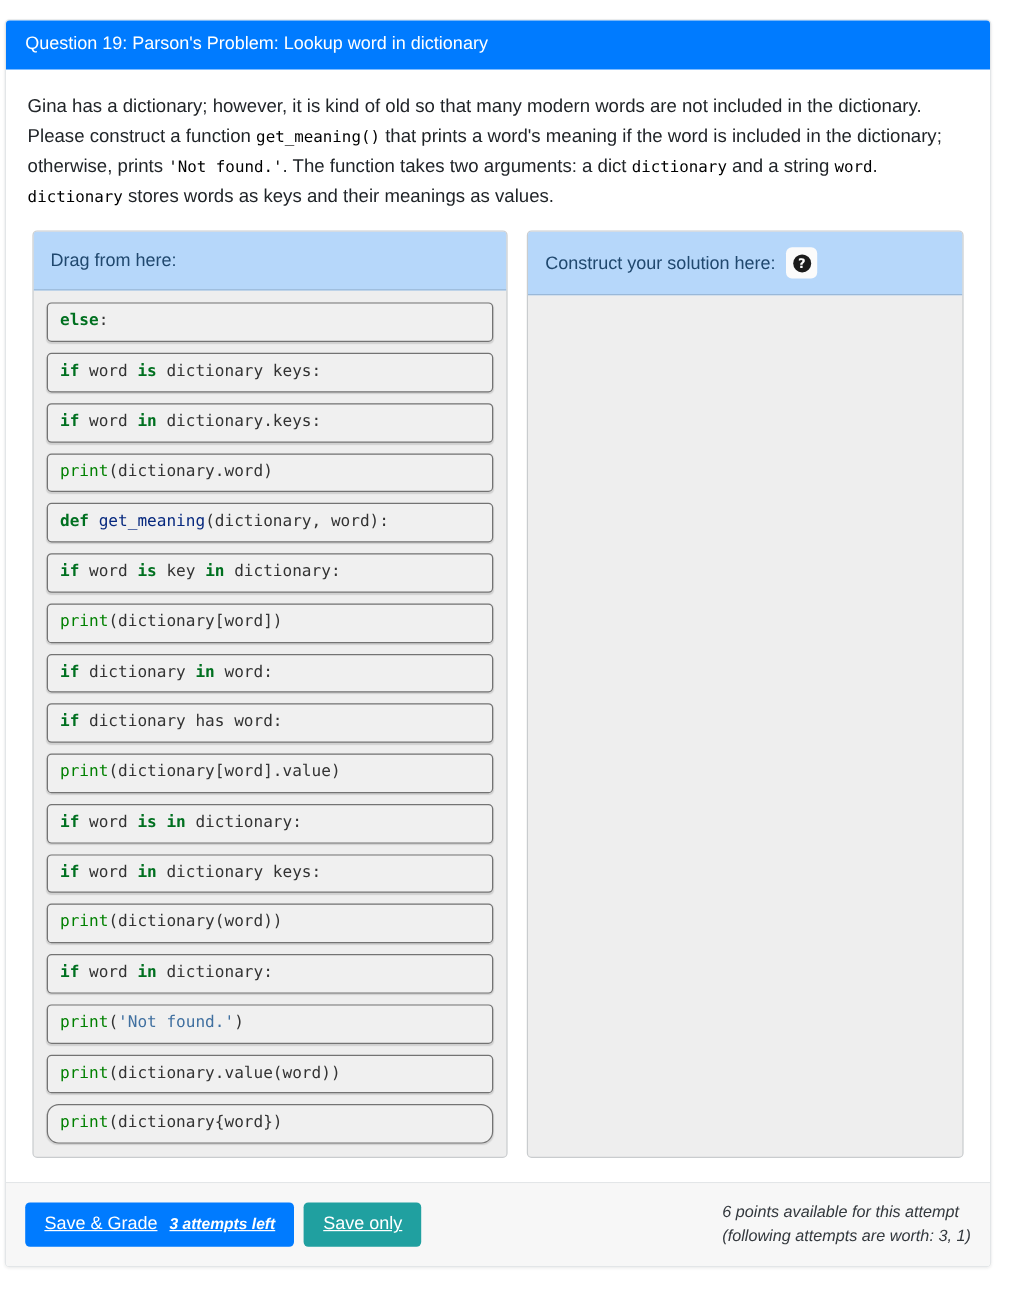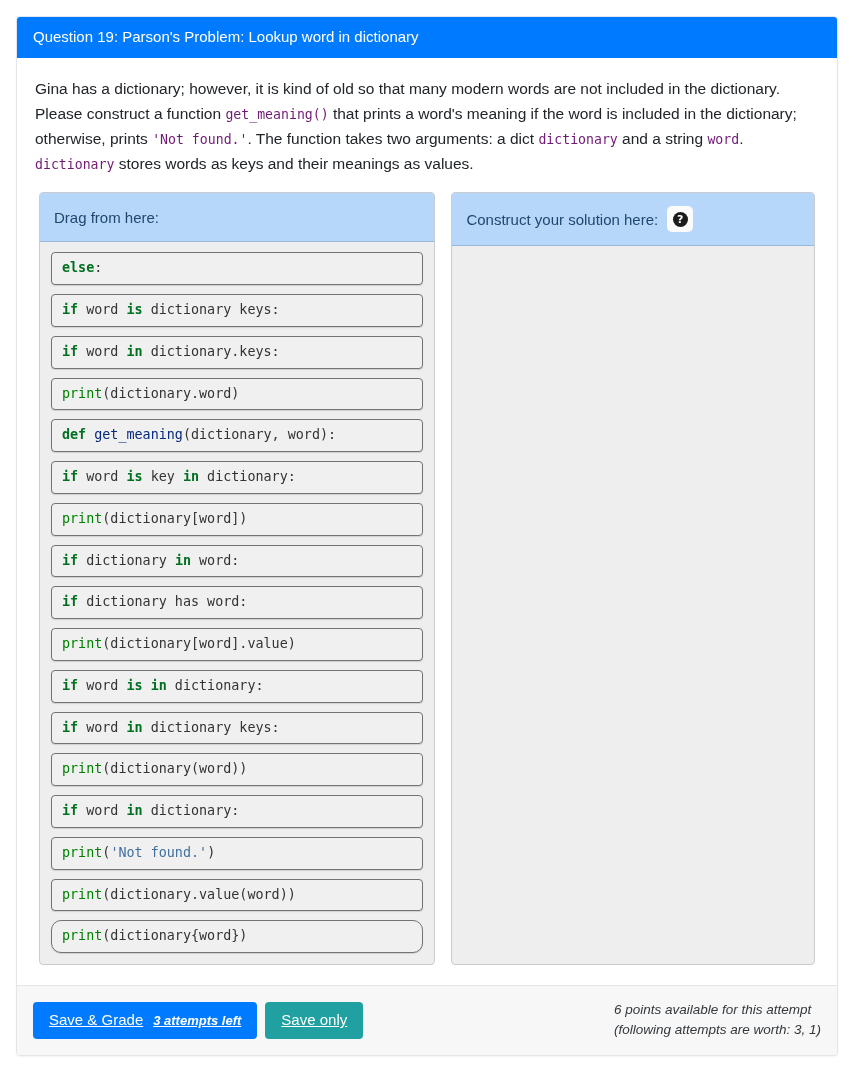--- a/index.html
+++ b/index.html
@@ -12,21 +12,21 @@
     height: 1086px;
     font-family: "Liberation Sans", sans-serif;
     font-size: 15px;
     color: #212529;
     overflow: hidden;
   }
 
   
   .card {
     position: absolute;
-    left: 16px;
+    left: 4px;
     top: 16px;
     width: 822px;
     background: #ffffff;
     border: 1px solid #e3e6e8;
     border-radius: 4px;
     box-sizing: border-box;
     box-shadow: 0 1px 2px rgba(0,0,0,0.05);
   }
 
   .card-header {
@@ -48,21 +48,21 @@
     font-size: 15.5px;
     line-height: 1.62;
     color: #212529;
     margin: 0 0 16px 0;
     padding: 0 2px;
   }
   .description code,
   code.inline {
     font-family: "DejaVu Sans Mono", "Liberation Mono", monospace;
     font-size: 13.2px;
-    color: #701a75;
+    color: #000000;
     background: transparent;
     word-wrap: break-word;
   }
 
   
   .parsons {
     display: flex;
     gap: 16px;
     padding: 0 6px;
   }

